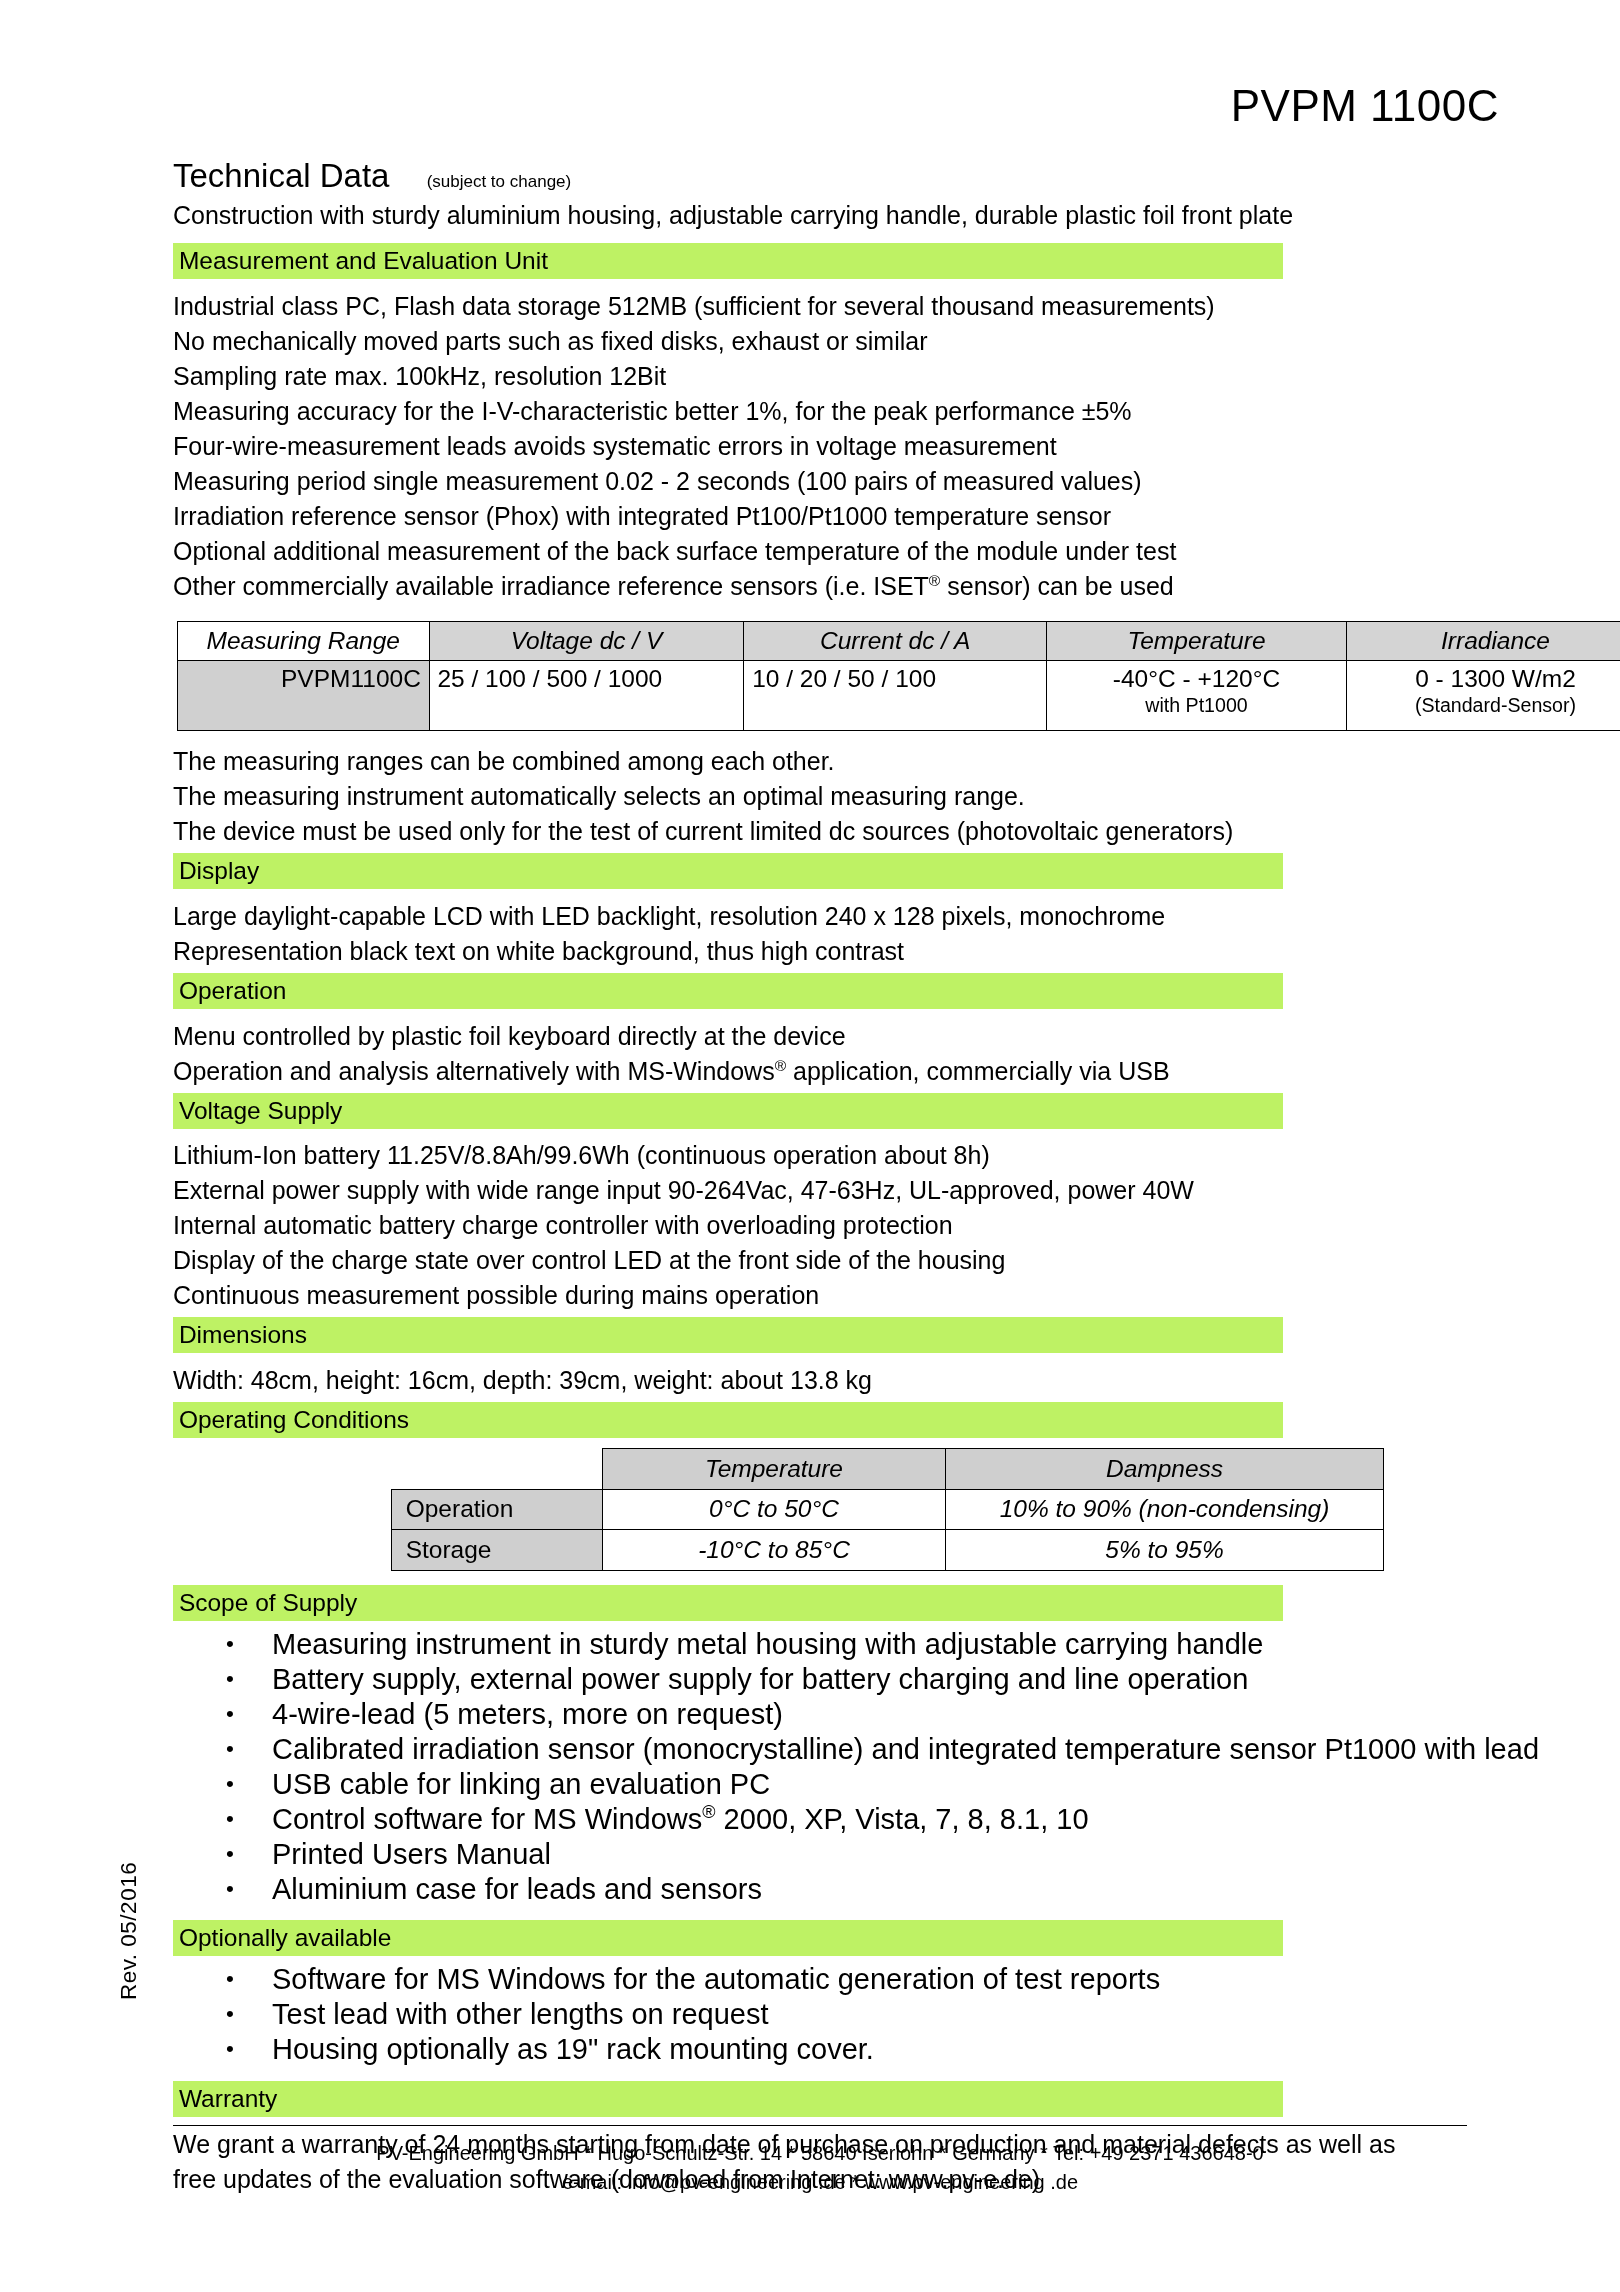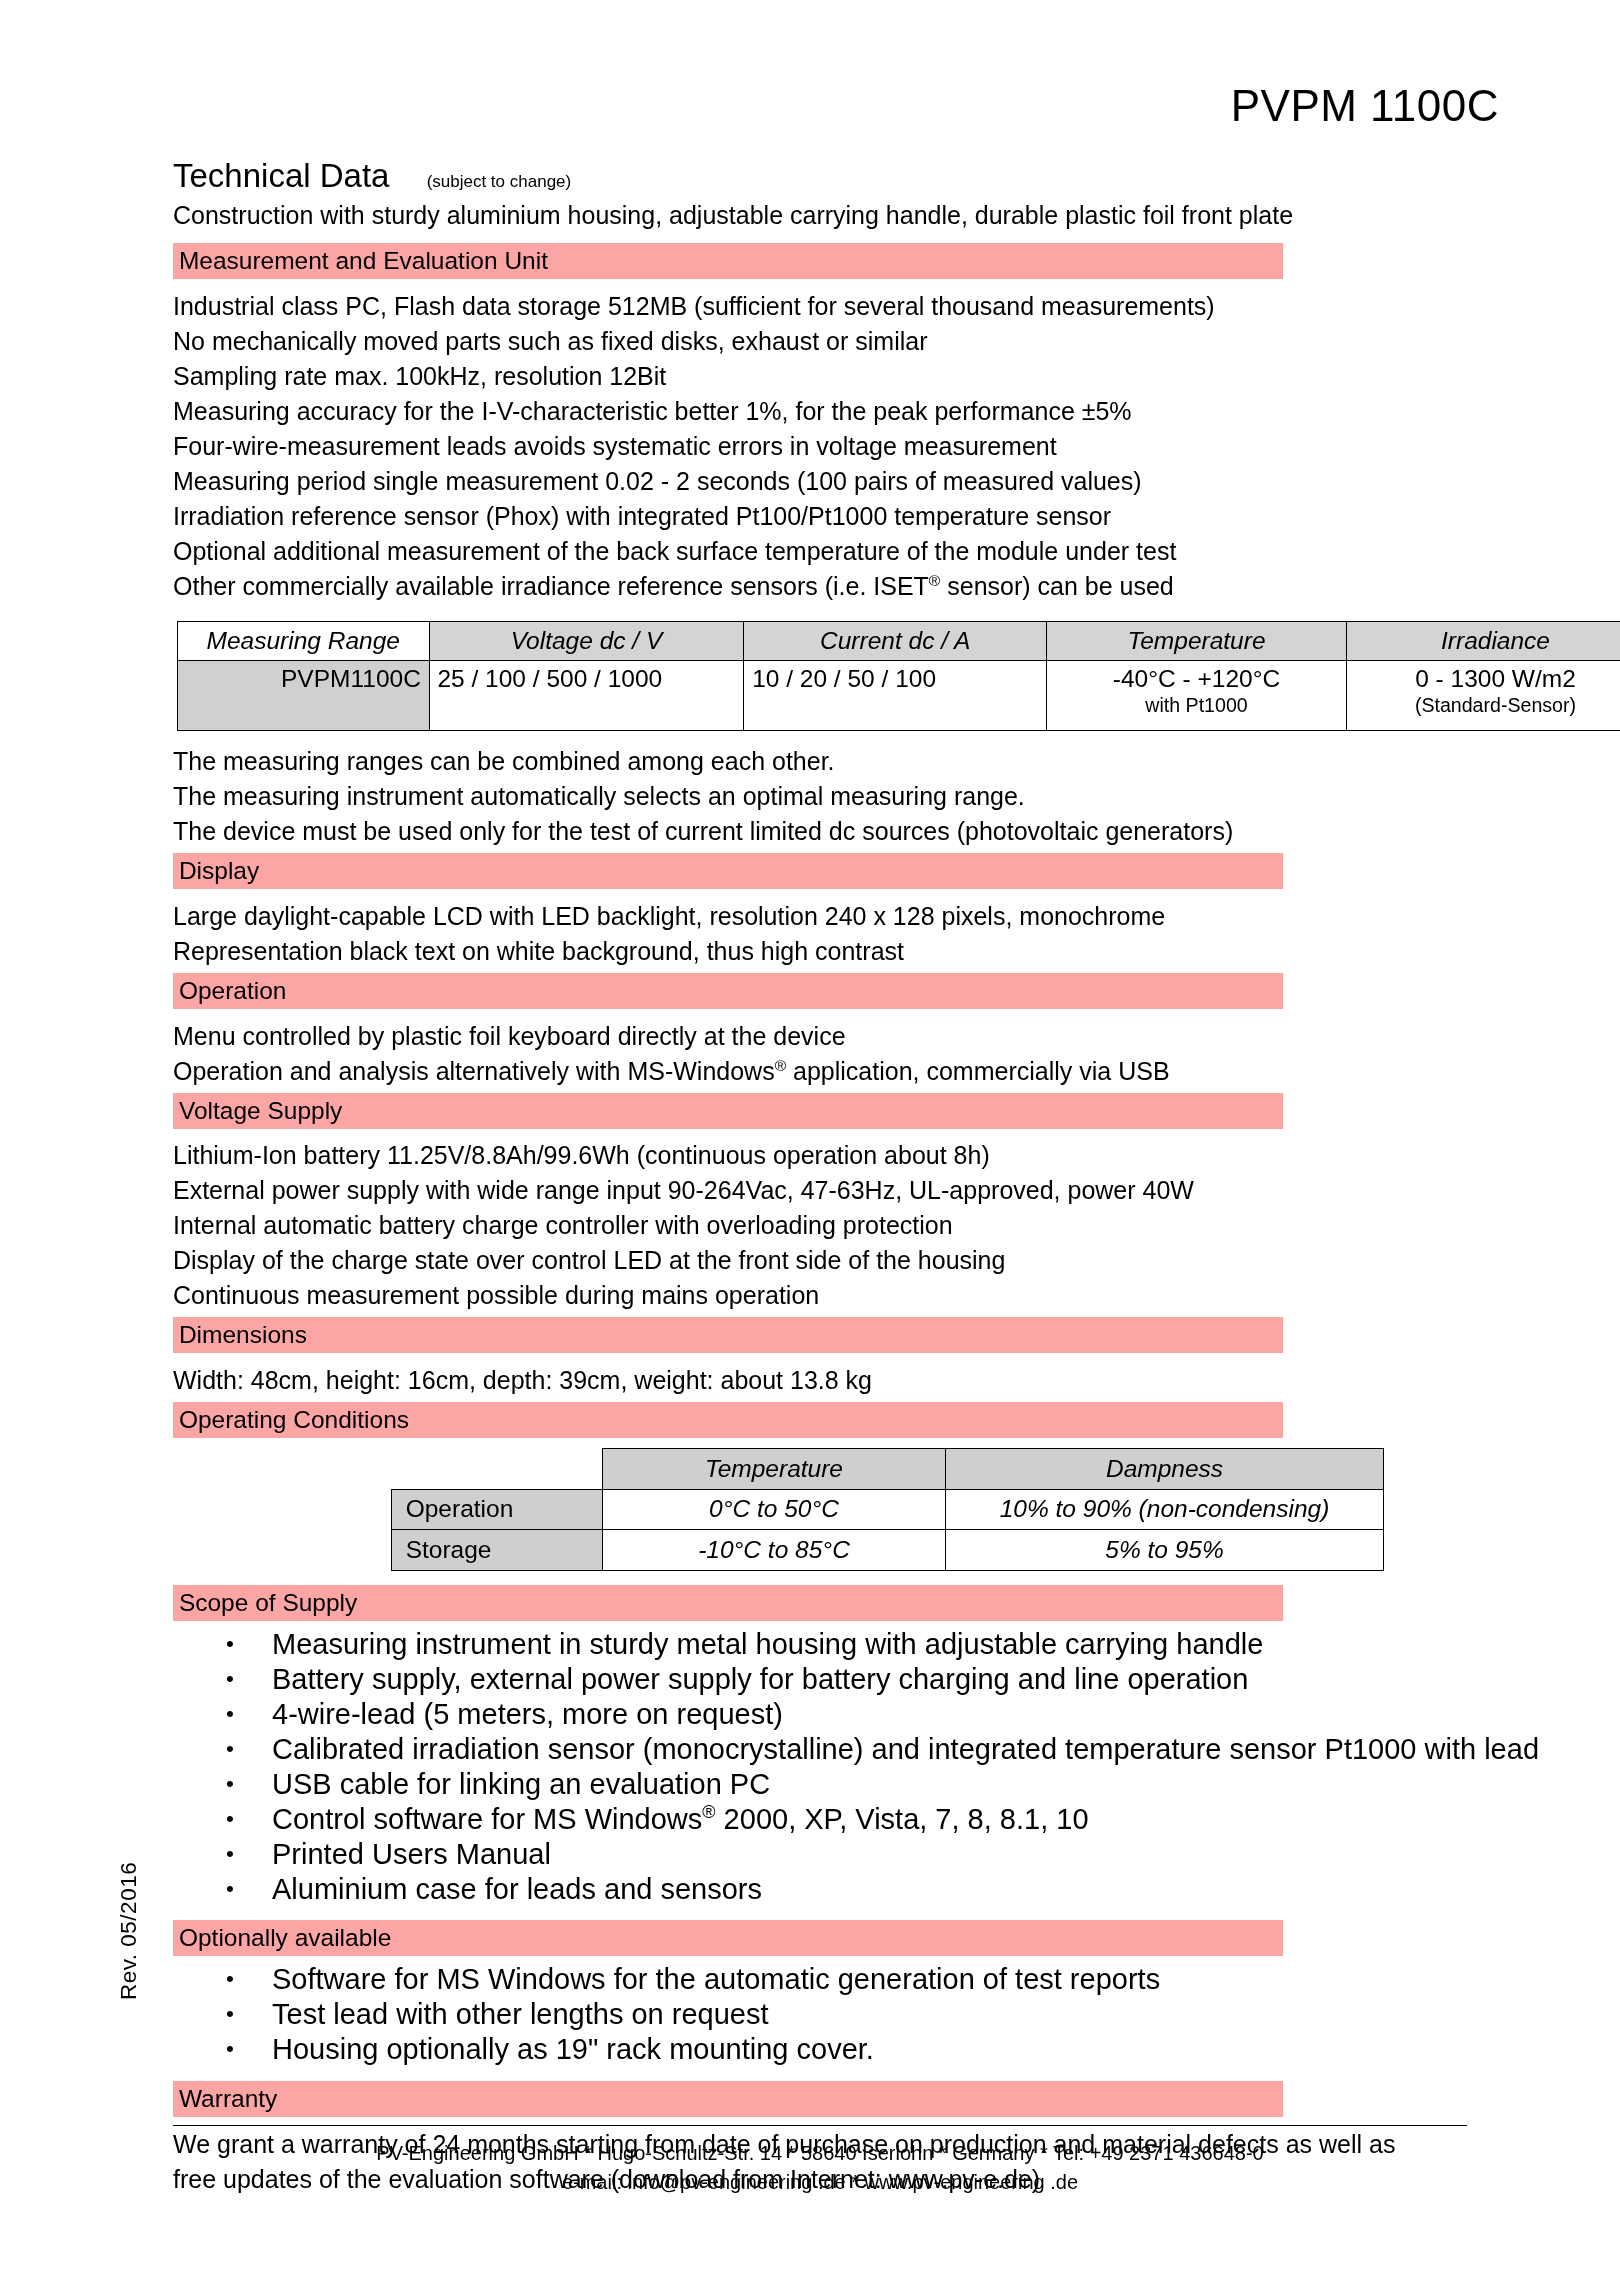--- a/index.html
+++ b/index.html
@@ -50,21 +50,21 @@
     margin-left: 28px;
   }
 
   .body-line {
     font-size: 25px;
     line-height: 35px;
     white-space: nowrap;
   }
 
   .band {
-    background: #fca5a5;
+    background: #bef264;
     font-size: 24.5px;
     line-height: 33px;
     padding: 1px 0 2px 5.9px;
     margin-top: 3.9px;
     margin-bottom: 3.9px;
     box-sizing: border-box;
     width: 1110px;
   }
 
   .spacer-6 { height: 5.9px; }

